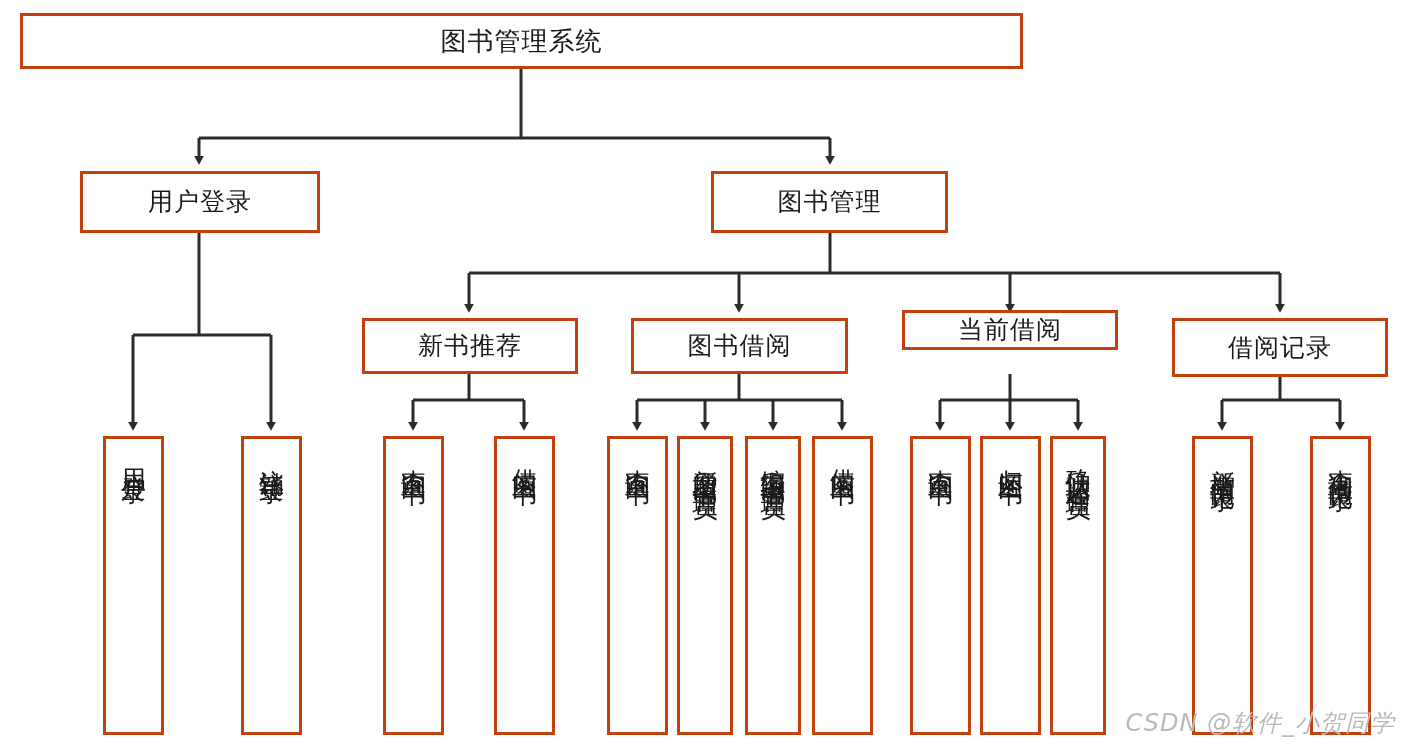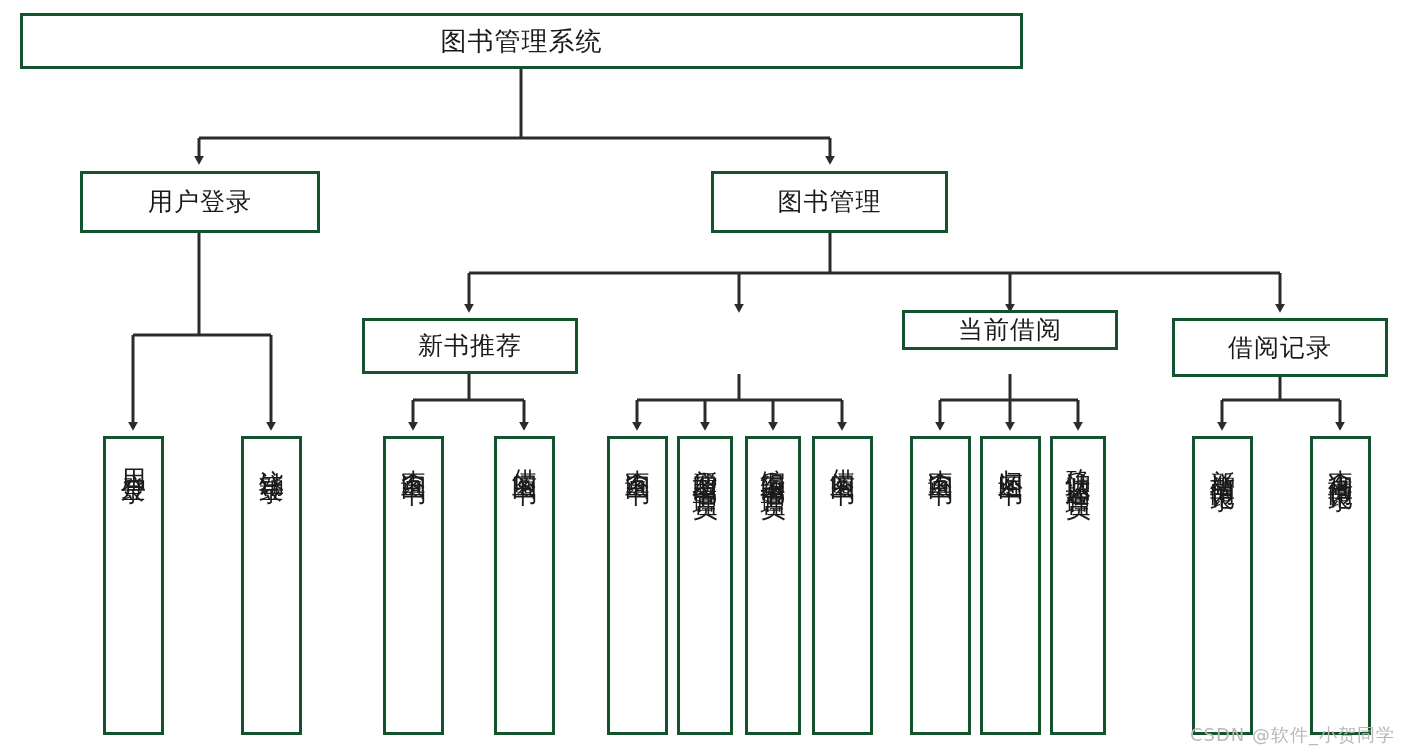--- a/index.html
+++ b/index.html
@@ -19,21 +19,21 @@
   #edges{
     position:absolute;
     left:0; top:0;
     width:1405px; height:747px;
     pointer-events:none;
   }
   .node{
     position:absolute;
     box-sizing:border-box;
     background:#ffffff;
-    border:3px solid #14532d;
+    border:3px solid #c2410c;
     display:flex;
     align-items:center;
     justify-content:center;
     z-index:2;
   }
   .node .label{
     display:block;
     line-height:1.18;
     color:#1a1a1a;
     text-align:center;
@@ -57,27 +57,28 @@
     writing-mode:vertical-rl;
     text-orientation:upright;
     font-size:25px;
     letter-spacing:4px;
     line-height:1;
     white-space:nowrap;
   }
   .watermark{
     position:absolute;
     right:10px;
-    bottom:0;
-    font-size:18px;
+    bottom:8px;
+    font-size:24px;
     color:#b9b9b9;
     letter-spacing:1px;
     z-index:5;
     white-space:nowrap;
     font-family:"DejaVu Sans","Liberation Sans",sans-serif;
+    font-style:italic;
   }
 </style>
 </head>
 <body>
 
 <div id="canvas">
 
   <svg id="edges" viewBox="0 0 1405 747" xmlns="http://www.w3.org/2000/svg">
     <defs>
       <marker id="arrow" markerWidth="10" markerHeight="10" refX="4.2" refY="5" orient="auto" markerUnits="userSpaceOnUse">
@@ -135,20 +136,23 @@
   <div class="node horiz" style="left:80px; top:171px; width:240px; height:62px;">
     <span class="label">用户登录</span>
   </div>
   <div class="node horiz" style="left:362px; top:318px; width:216px; height:56px;">
     <span class="label">新书推荐</span>
   </div>
 
   <div class="node horiz" style="left:711px; top:171px; width:237px; height:62px;">
     <span class="label">图书管理</span>
   </div>
+  <div class="node horiz" style="left:631px; top:318px; width:217px; height:56px;">
+    <span class="label">图书借阅</span>
+  </div>
   <div class="node horiz" style="left:902px; top:310px; width:216px; height:40px;">
     <span class="label">当前借阅</span>
   </div>
   <div class="node horiz" style="left:1172px; top:318px; width:216px; height:59px;">
     <span class="label">借阅记录</span>
   </div>
 
   <div class="node vert" style="left:103px; top:436px; width:61px; height:299px;">
     <span class="label">用户登录</span>
   </div>

